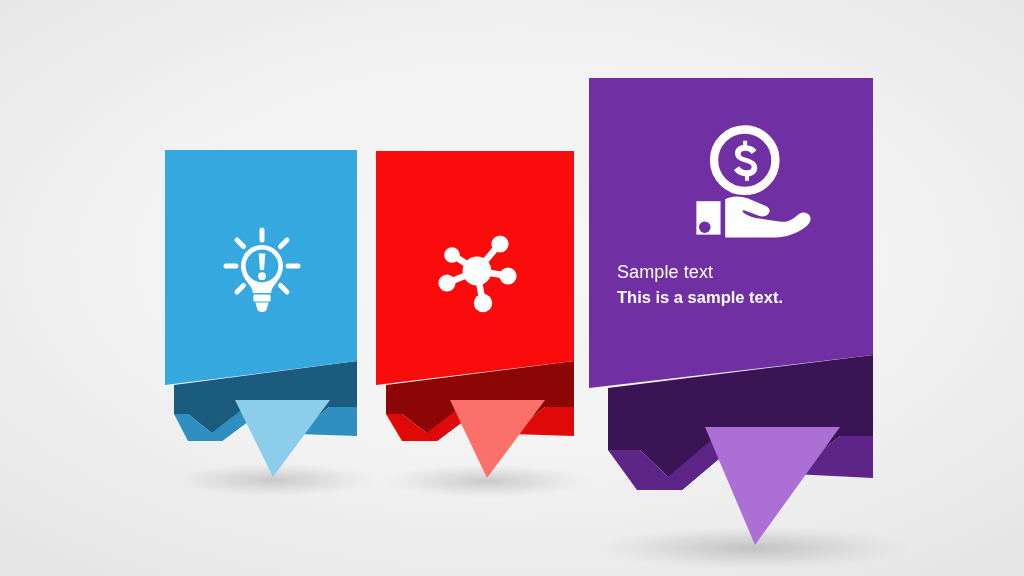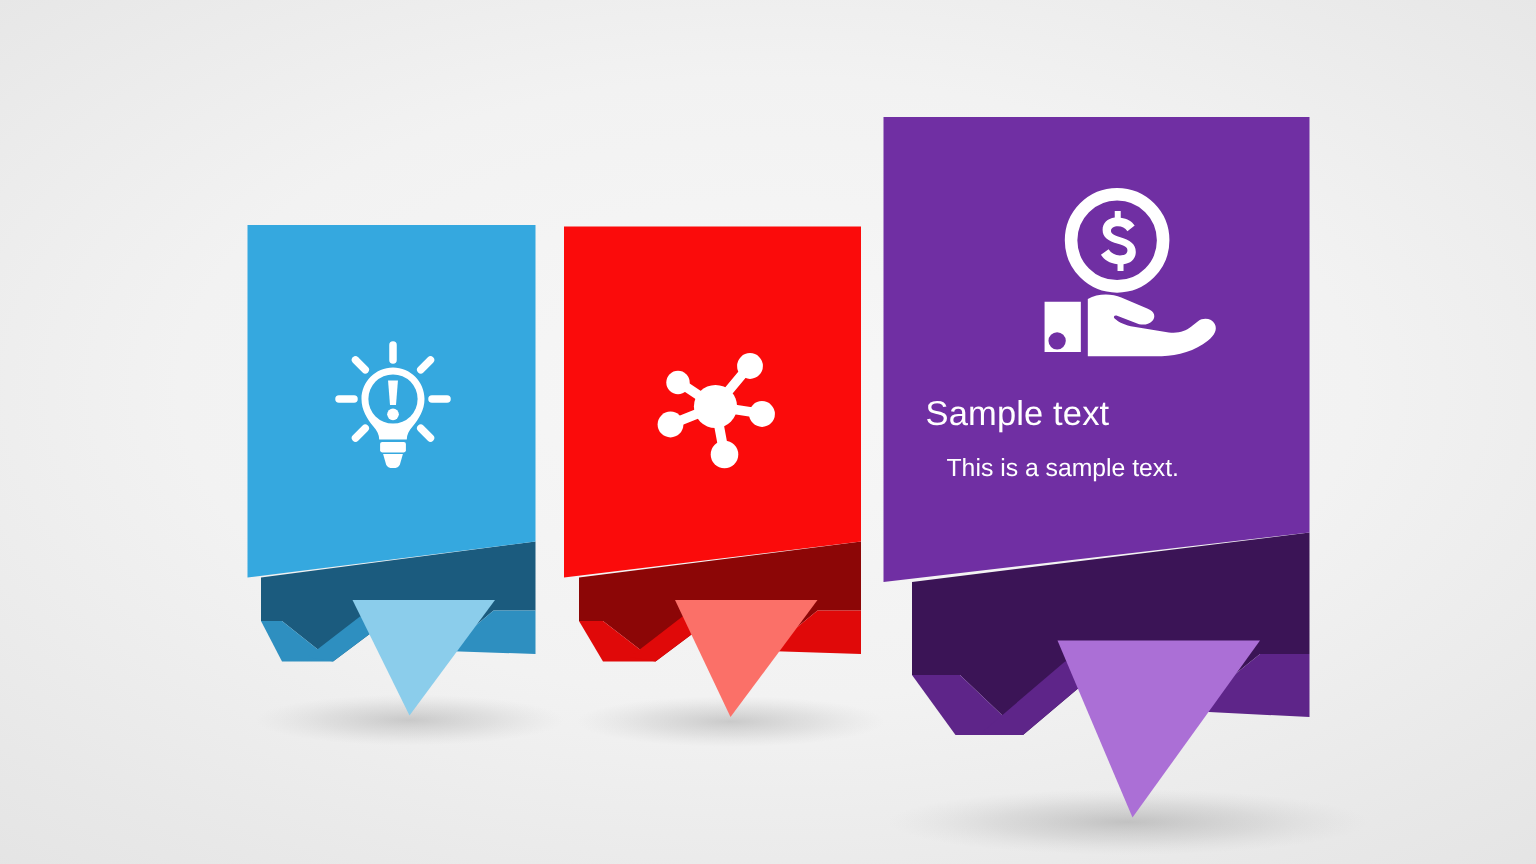--- a/index.html
+++ b/index.html
@@ -21,32 +21,32 @@
     position: absolute;
     inset: 0;
     width: 1024px;
     height: 576px;
   }
   .text-block {
     position: absolute;
     color: #ffffff;
   }
   .title-text {
-    font-size: 23px;
+    font-size: 18px;
     line-height: 1.15;
     letter-spacing: 0.1px;
     margin: 0 0 4px 0;
     font-weight: normal;
   }
   .body-line {
     font-size: 16.5px;
     line-height: 1.32;
-    margin: 14px;
+    margin: 0;
     white-space: nowrap;
-    font-weight: normal;
+    font-weight: bold;
   }
 </style>
 </head>
 <body>
 
 <div id="slide">
 
   <svg id="banner-layer" viewBox="0 0 1024 576" xmlns="http://www.w3.org/2000/svg">
     <defs>
       <radialGradient id="shadowGrad" cx="50%" cy="50%" r="50%">

